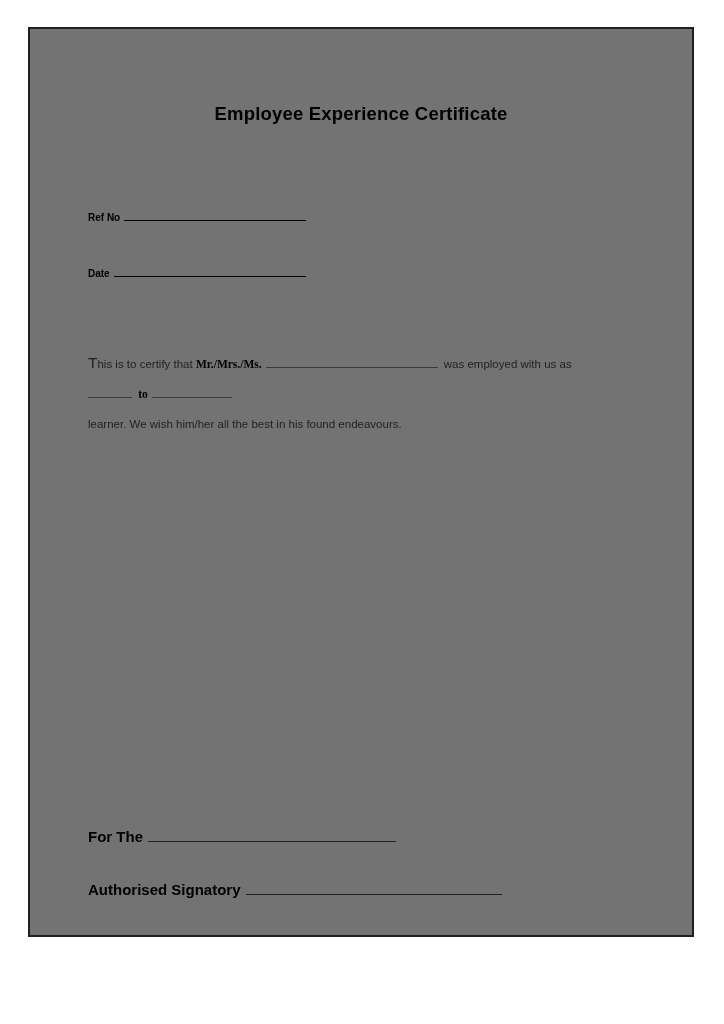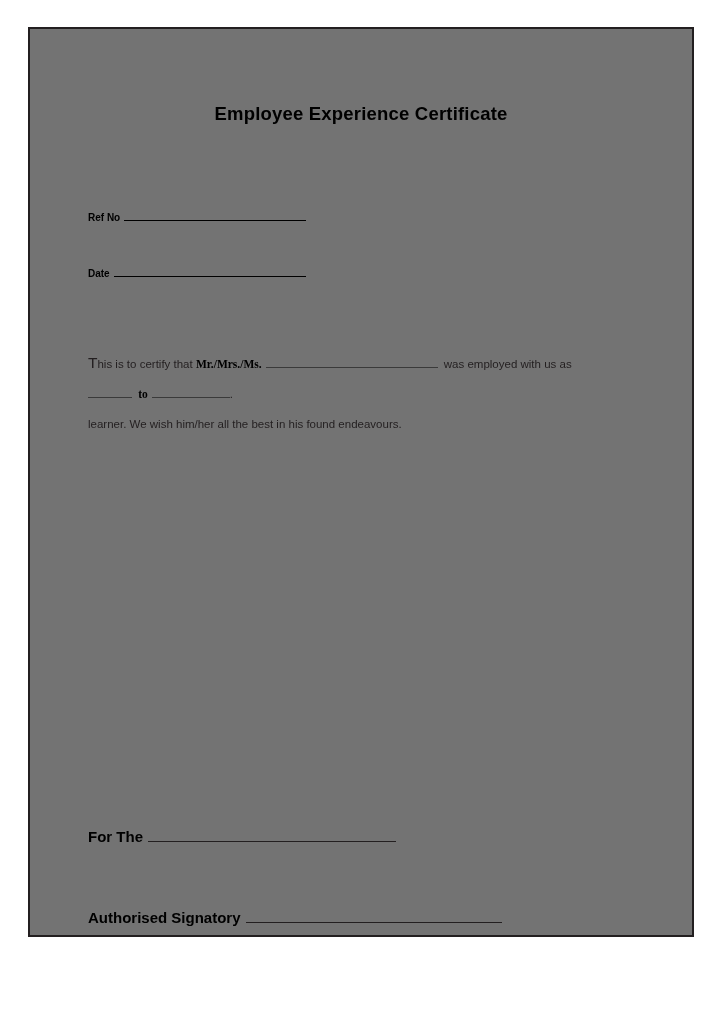--- a/index.html
+++ b/index.html
@@ -118,21 +118,21 @@
     white-space: nowrap;
   }
   .sign-row .rule {
     display: inline-block;
     vertical-align: baseline;
     border-bottom: 1.7px solid #231f20;
     margin-left: 5px;
     height: 0.85em;
   }
   .row-forthe { top: 799px; }
-  .row-auth   { top: 880px; }
+  .row-auth   { top: 852px; }
   .rule-forthe { width: 248px; }
   .rule-auth   { width: 256px; }
 </style>
 </head>
 <body>
 
 <div class="page">
 
   <div class="cert-border">
 

